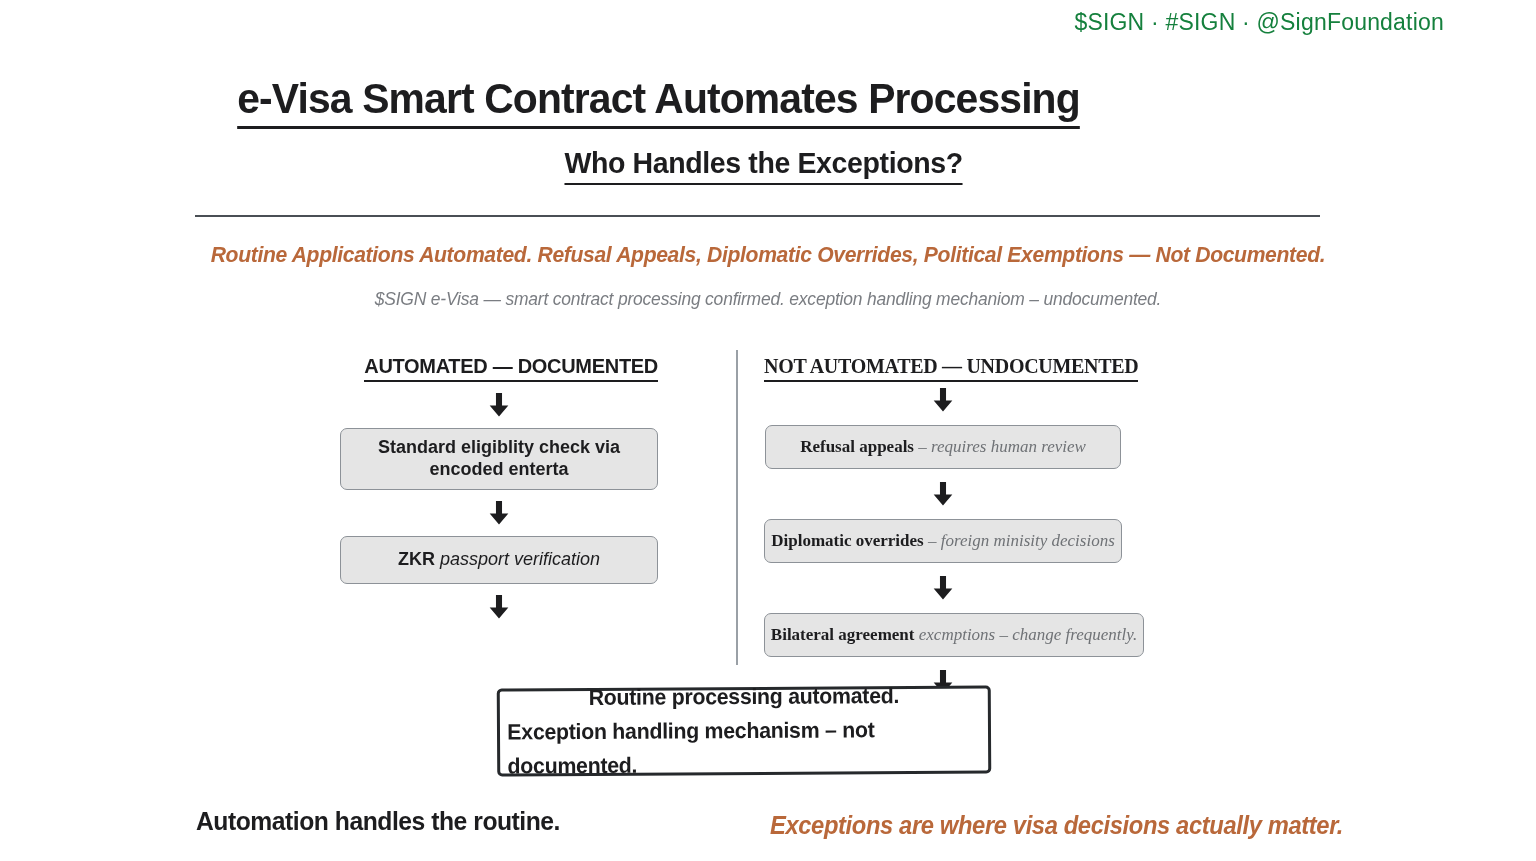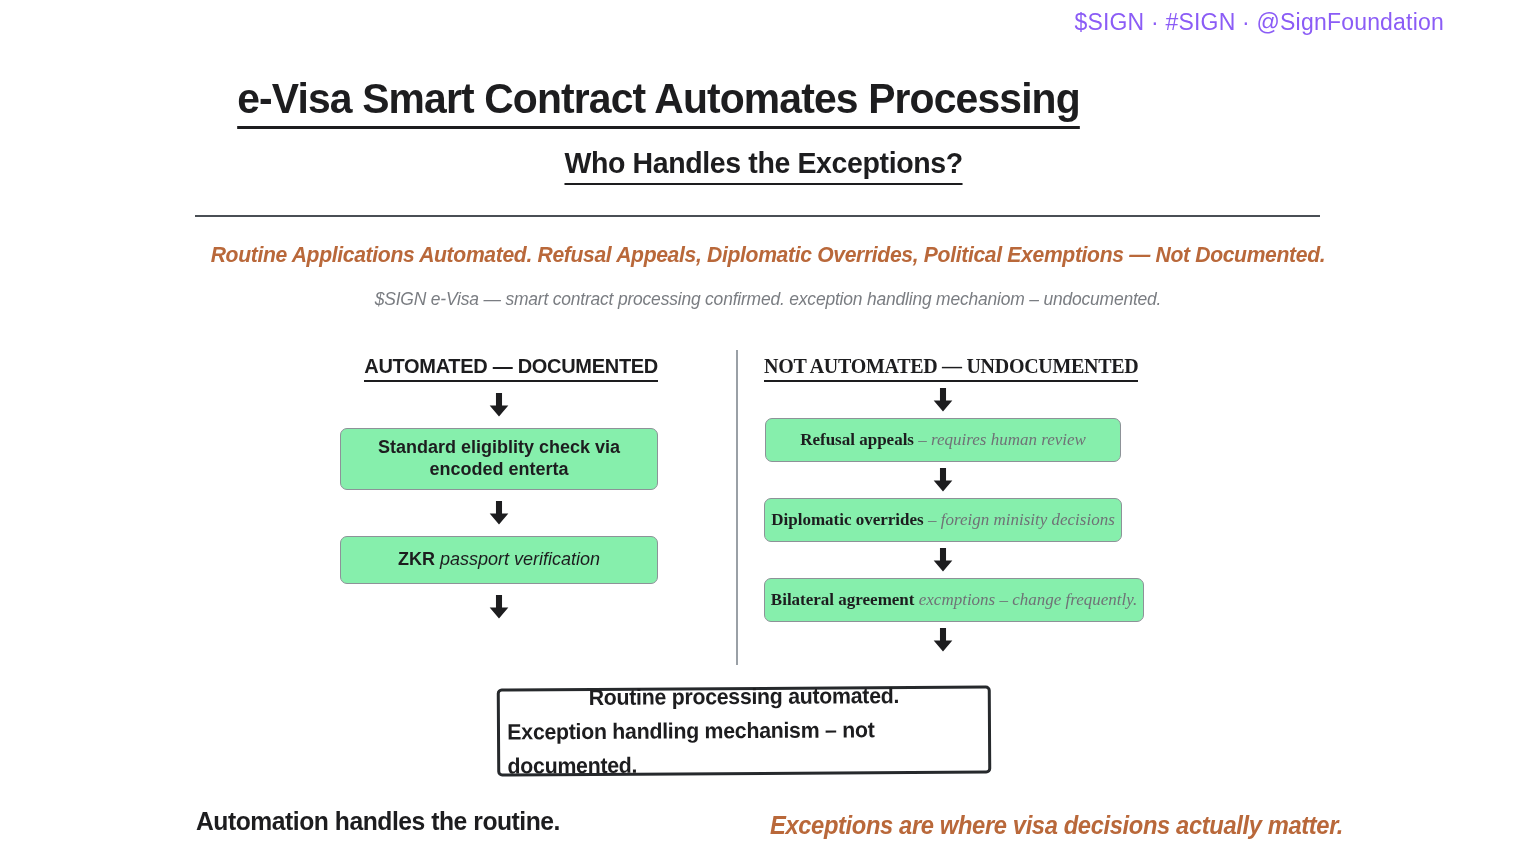--- a/index.html
+++ b/index.html
@@ -19,21 +19,21 @@
     height: 861px;
     background: #ffffff;
   }
 
   
   .handle {
     position: absolute;
     top: 9px;
     right: 92px;
     font-size: 23px;
-    color: #8b5cf6;
+    color: #15803d;
     letter-spacing: 0.2px;
     font-family: "Liberation Sans", sans-serif;
     white-space: nowrap;
   }
 
   
   .title-wrap {
     position: absolute;
     top: 76px;
     left: 0;
@@ -129,21 +129,21 @@
     border-bottom: 2.5px solid #1d1d1f;
     padding-bottom: 2px;
   }
   .arrow-row { display: flex; justify-content: center; }
   .arrow-head { width: 26px; height: 26px; }
 
   
   .fbox {
     border: 1.6px solid #8d9298;
     border-radius: 7px;
-    background: #86efac;
+    background: #e5e5e5;
     text-align: center;
     color: #1d1d1f;
     display: flex;
     align-items: center;
     justify-content: center;
     padding: 6px 10px;
     line-height: 1.22;
   }
   .col-left .fbox  { font-size: 18px; min-height: 48px; }
   .col-right .fbox { font-size: 17px; min-height: 44px; white-space: nowrap; }
@@ -151,21 +151,21 @@
   .fbox b { font-weight: bold; }
   .fbox i { font-style: italic; font-weight: normal; }
   .fbox .muted { color: #6f7276; font-style: italic; font-weight: normal; }
 
   .box-w1 { width: 318px; }
   .box-w2 { width: 356px; }
   .box-w3 { width: 358px; text-align: center; }
   .box-w4 { width: 380px; }
 
   
-  .col-right .fbox { margin: 5px auto; }
+  .col-right .fbox { margin: 12px auto; }
 
   
   .vdiv {
     position: absolute;
     left: 736px;
     top: 350px;
     width: 1.6px;
     height: 315px;
     background: #9aa0a6;
   }

